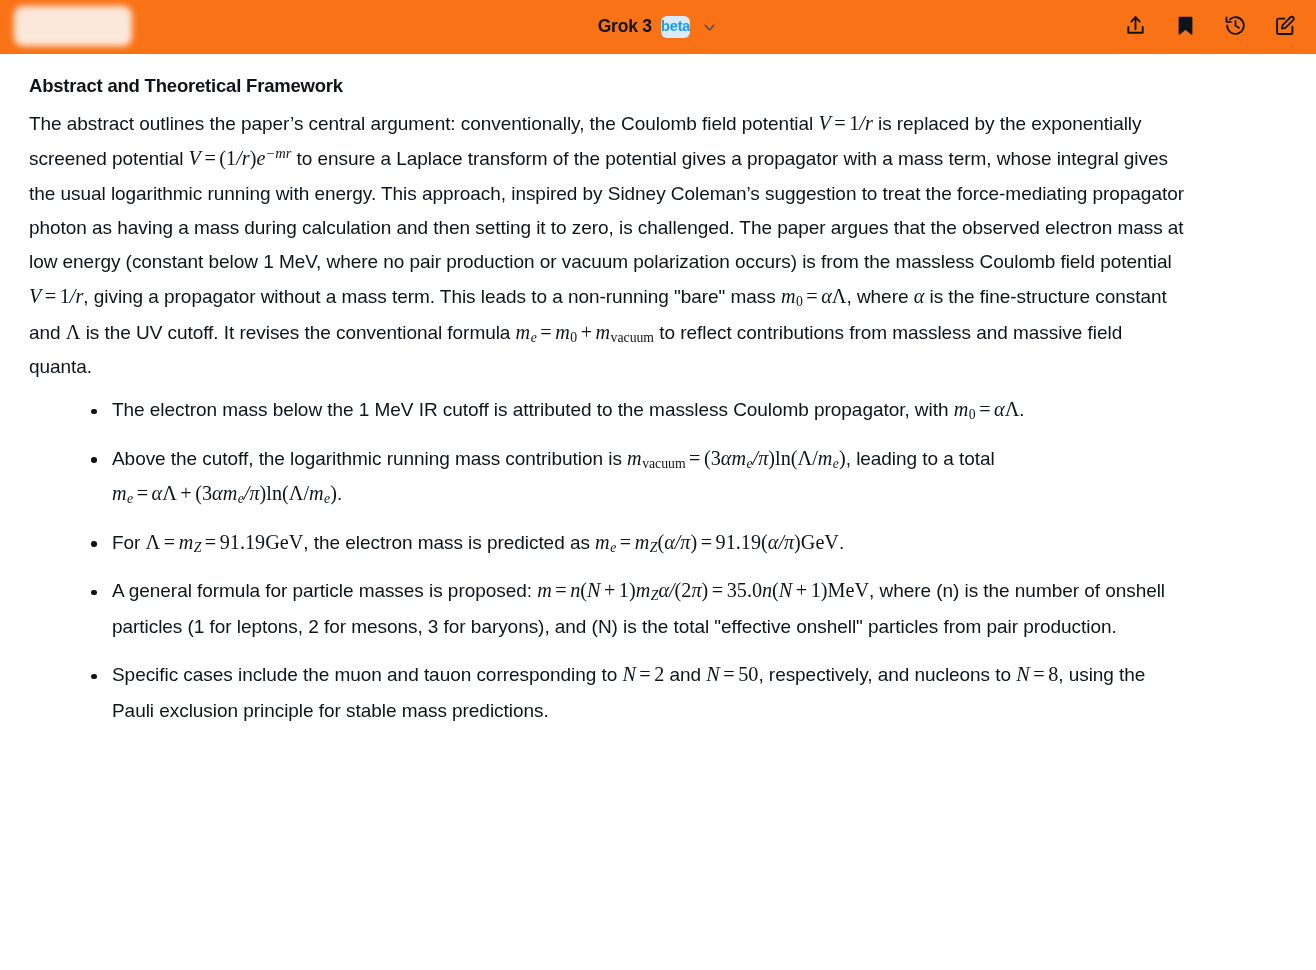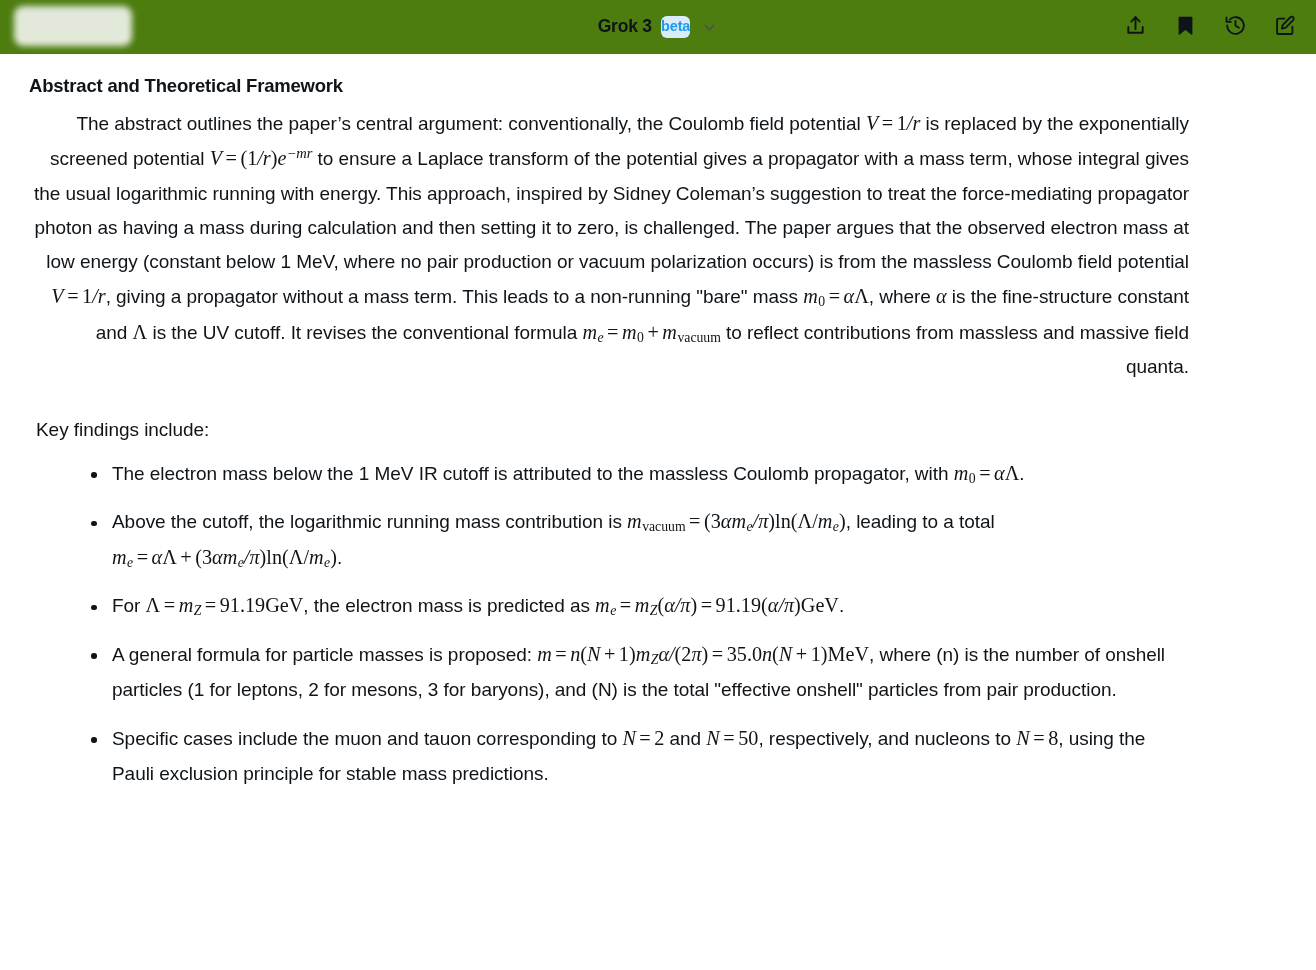--- a/index.html
+++ b/index.html
@@ -18,21 +18,21 @@
   }
 
   
   .app-header {
     position: relative;
     height: 54px;
     width: 1316px;
     display: flex;
     align-items: center;
     justify-content: center;
-    background: #4d7c0f;
+    background: #f97316;
   }
 
   .header-ghost {
     position: absolute;
     left: 14px;
     top: 6px;
     width: 118px;
     height: 40px;
     border-radius: 9px;
     background: linear-gradient(180deg, #fbfcfe 0%, #fdfdfe 55%, #ffffff 100%);
@@ -113,21 +113,20 @@
     line-height: 1.35;
     margin-bottom: 7px;
   }
 
   .para {
     font-size: 19px;
     line-height: 34.3px;
     color: #0f1419;
     letter-spacing: -0.05px;
     max-width: 1160px;
-    text-align: right;
   }
 
   .lead-in {
     font-size: 19px;
     line-height: 34.3px;
     color: #0f1419;
     letter-spacing: -0.05px;
     margin-top: 29px;
     padding-left: 7px;
   }
@@ -249,21 +248,20 @@
 
   </div>
 </div>
 
 <div class="content">
 
   <div class="section-title">Abstract and Theoretical Framework</div>
 
   <p class="para"><span>The abstract outlines the paper’s central argument: conventionally, the Coulomb field potential </span><span class="m">V<span class="op">=</span><span class="num">1</span>/r</span><span> is replaced by the exponentially screened potential </span><span class="m">V<span class="op">=</span><span class="up">(</span><span class="num">1</span>/r<span class="up">)</span>e<sup>−mr</sup></span><span> to ensure a Laplace transform of the potential gives a propagator with a mass term, whose integral gives the usual logarithmic running with energy. This approach, inspired by Sidney Coleman’s suggestion to treat the force-mediating propagator photon as having a mass during calculation and then setting it to zero, is challenged. The paper argues that the observed electron mass at low energy (constant below 1 MeV, where no pair production or vacuum polarization occurs) is from the massless Coulomb field potential </span><span class="m">V<span class="op">=</span><span class="num">1</span>/r</span><span>, giving a propagator without a mass term. This leads to a non-running "bare" mass </span><span class="m">m<sub class="upr">0</sub><span class="op">=</span><span class="grk">α</span><span class="lam">Λ</span></span><span>, where </span><span class="m"><span class="grk">α</span></span><span> is the fine-structure constant and </span><span class="m"><span class="lam">Λ</span></span><span> is the UV cutoff. It revises the conventional formula </span><span class="m">m<sub>e</sub><span class="op">=</span>m<sub class="upr">0</sub><span class="op">+</span>m<sub class="upr">vacuum</sub></span><span> to reflect contributions from massless and massive field quanta.</span></p>
 
-  <p class="lead-in">Key findings include:</p>
 
   <ul class="findings">
 
     <li><span>The electron mass below the 1 MeV IR cutoff is attributed to the massless Coulomb propagator, with </span><span class="m">m<sub class="upr">0</sub><span class="op">=</span><span class="grk">α</span><span class="lam">Λ</span></span><span>.</span></li>
 
     <li><span>Above the cutoff, the logarithmic running mass contribution is </span><span class="m">m<sub class="upr">vacuum</sub><span class="op">=</span><span class="up">(</span><span class="num">3</span><span class="grk">α</span>m<sub>e</sub>/<span class="grk">π</span><span class="up">)</span><span class="up">ln(</span><span class="lam">Λ</span><span class="up">/</span>m<sub>e</sub><span class="up">)</span></span><span>, leading to a total </span><span class="m">m<sub>e</sub><span class="op">=</span><span class="grk">α</span><span class="lam">Λ</span><span class="op">+</span><span class="up">(</span><span class="num">3</span><span class="grk">α</span>m<sub>e</sub>/<span class="grk">π</span><span class="up">)</span><span class="up">ln(</span><span class="lam">Λ</span><span class="up">/</span>m<sub>e</sub><span class="up">)</span></span><span>.</span></li>
 
     <li><span>For </span><span class="m"><span class="lam">Λ</span><span class="op">=</span>m<sub>Z</sub><span class="op">=</span><span class="num">91.19</span><span class="up">GeV</span></span><span>, the electron mass is predicted as </span><span class="m">m<sub>e</sub><span class="op">=</span>m<sub>Z</sub><span class="up">(</span><span class="grk">α</span>/<span class="grk">π</span><span class="up">)</span><span class="op">=</span><span class="num">91.19</span><span class="up">(</span><span class="grk">α</span>/<span class="grk">π</span><span class="up">)GeV</span></span><span>.</span></li>
 
     <li><span>A general formula for particle masses is proposed: </span><span class="m">m<span class="op">=</span>n<span class="up">(</span>N<span class="op">+</span><span class="num">1</span><span class="up">)</span>m<sub>Z</sub><span class="grk">α</span>/<span class="up">(</span><span class="num">2</span><span class="grk">π</span><span class="up">)</span><span class="op">=</span><span class="num">35.0</span>n<span class="up">(</span>N<span class="op">+</span><span class="num">1</span><span class="up">)MeV</span></span><span>, where (n) is the number of onshell particles (1 for leptons, 2 for mesons, 3 for baryons), and (N) is the total "effective onshell" particles from pair production.</span></li>

